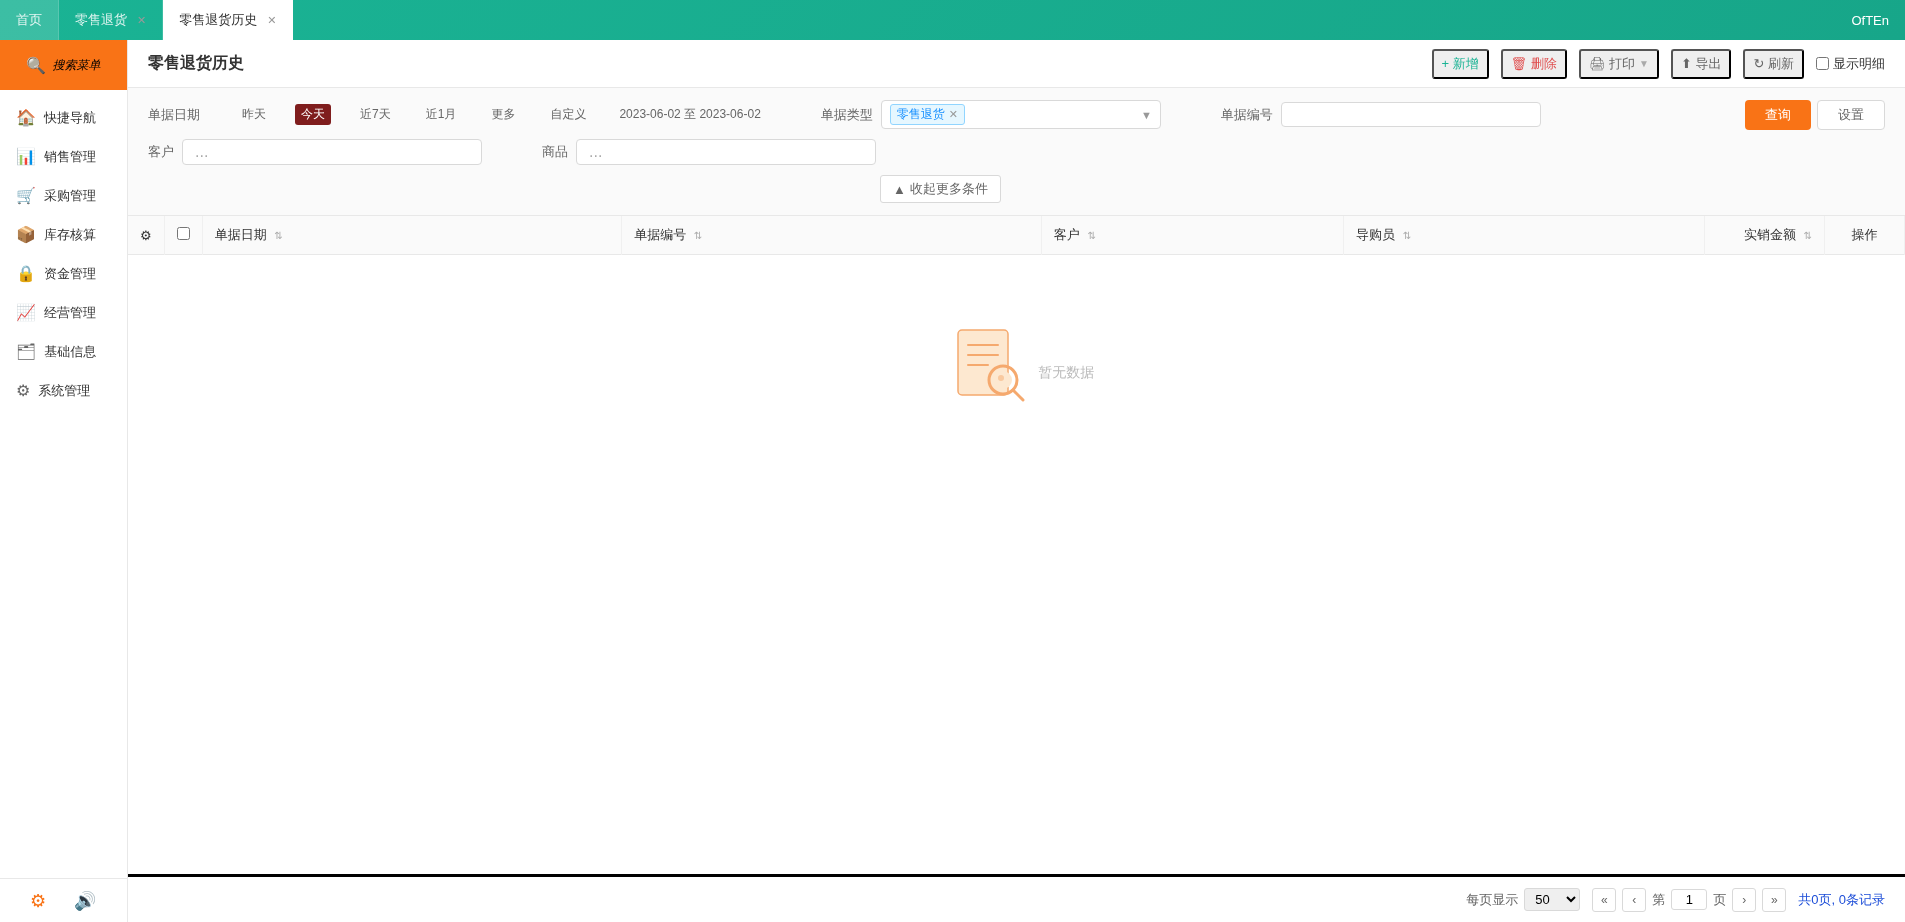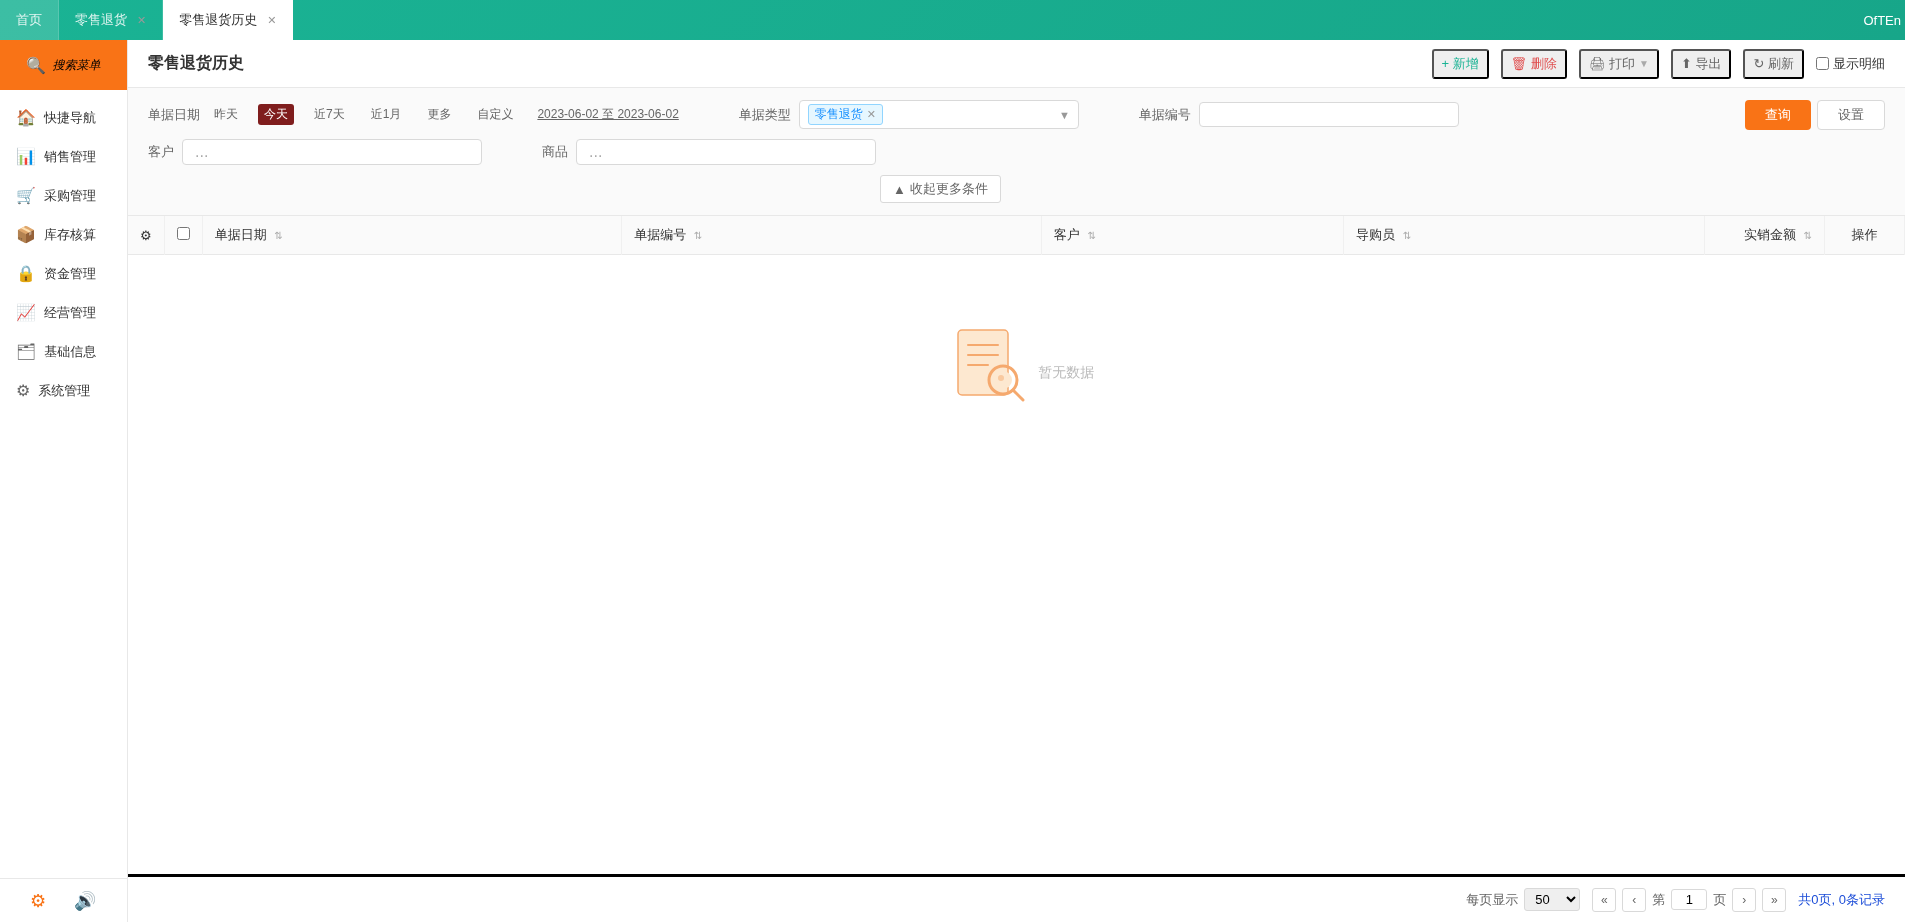--- a/index.html
+++ b/index.html
@@ -27,21 +27,21 @@
     .tab-item.home { background: rgba(255,255,255,0.15); }
     .tab-item.active { background: #fff; color: #333; }
     .tab-close {
       font-size: 11px;
       color: #999;
       margin-left: 4px;
       cursor: pointer;
     }
     .top-bar-right {
       margin-left: auto;
-      padding-right: 4px;
+      padding-right: 16px;
       color: #fff;
       font-size: 13px;
     }
 
     
     .main-layout {
       display: flex;
       flex: 1;
       overflow: hidden;
     }
@@ -159,38 +159,37 @@
       margin-bottom: 10px;
     }
     .filter-item {
       display: flex;
       align-items: center;
       gap: 8px;
       font-size: 13px;
       color: #333;
     }
     .filter-label { color: #666; white-space: nowrap; font-size: 13px; }
-    .date-filter { display: flex; align-items: center; gap: 14px; }
+    .date-filter { display: flex; align-items: center; gap: 23px; margin-left: 28px; }
     .date-option {
       font-size: 12px;
       color: #666;
       cursor: pointer;
       padding: 2px 6px;
       border-radius: 3px;
     }
     .date-option.active {
       background: #7f1d1d;
       color: #fff;
       border-radius: 3px;
     }
     .date-range {
       font-size: 12px;
       color: #666;
       margin-left: 4px;
-      text-decoration: underline;
     }
     .filter-select {
       display: flex;
       align-items: center;
       border: 1px solid #d9d9d9;
       border-radius: 4px;
       padding: 3px 8px;
       min-width: 200px;
       background: #fff;
       cursor: pointer;

